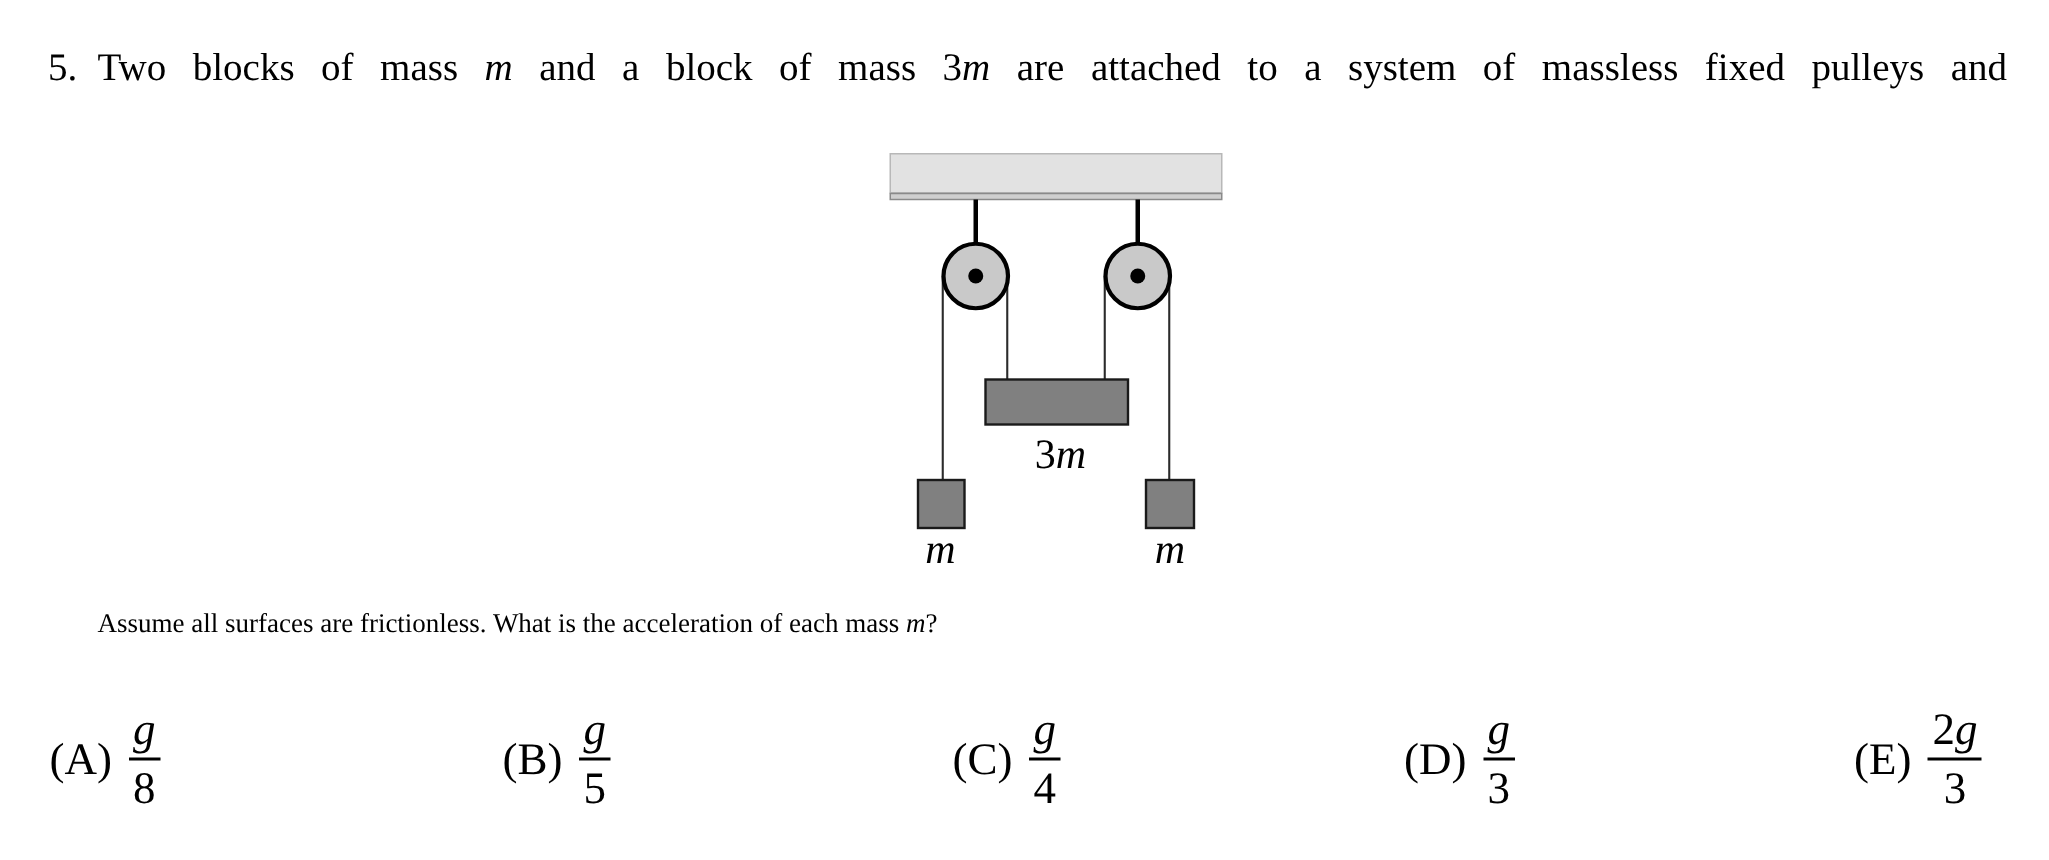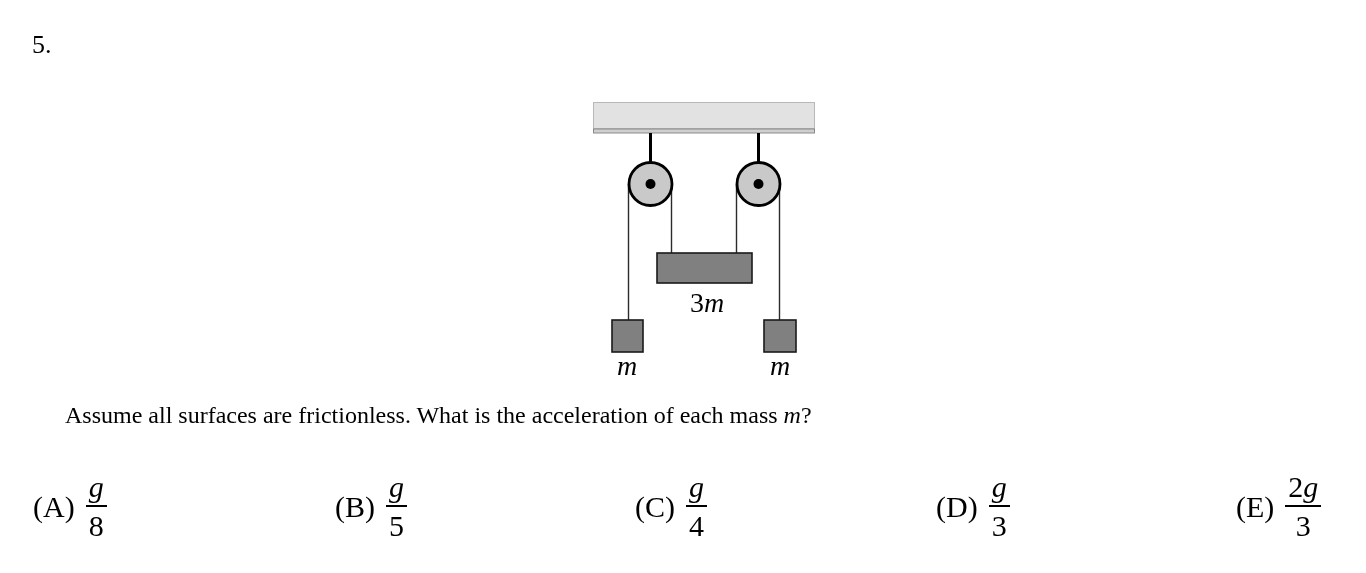--- a/index.html
+++ b/index.html
@@ -31,21 +31,21 @@
   
   .diagram-svg { left: 578px; top: 96px; }
   .diagram-label {
     font-family: "Liberation Serif", "DejaVu Serif", serif;
     font-size: 28px;
   }
 
   
   .question-line {
     left: 65px; top: 399px;
-    font-size: 24px; line-height: 33px;
+    font-size: 18px; line-height: 33px;
     white-space: nowrap;
   }
 
   
   .choice {
     top: 472px;
     display: flex; align-items: center; gap: 11px;
     font-size: 30px;
   }
   .choice-a { left: 33px; }
@@ -62,20 +62,21 @@
     margin: 3px 0 4px 0;
   }
   .frac-num, .frac-den { padding: 0 3px; }
 </style>
 </head>
 <body>
 
 <div class="abs problem-row">
   <div class="problem-number">5.</div>
   <div class="statement">
+    <div class="statement-line1"><span>Two blocks of mass </span><span class="math-var">m</span><span> and a block of mass 3</span><span class="math-var">m</span><span> are attached to a system of massless fixed pulleys and</span></div>
   </div>
 </div>
 
 <svg class="abs diagram-svg" width="254" height="292" viewBox="578 96 254 292" xmlns="http://www.w3.org/2000/svg">
 
   <rect x="593.5" y="102.5" width="221" height="26" stroke-width="1" stroke="#b8b8b8" fill="#e2e2e2"></rect>
   <rect x="593.5" y="129" width="221" height="4" stroke-width="1" stroke="#8a8a8a" fill="#cfcfcf"></rect>
 
   <line x1="650.5" y1="133" x2="650.5" y2="184" stroke-width="3" stroke="#000000"></line>
   <line x1="758.5" y1="133" x2="758.5" y2="184" stroke-width="3" stroke="#000000"></line>

